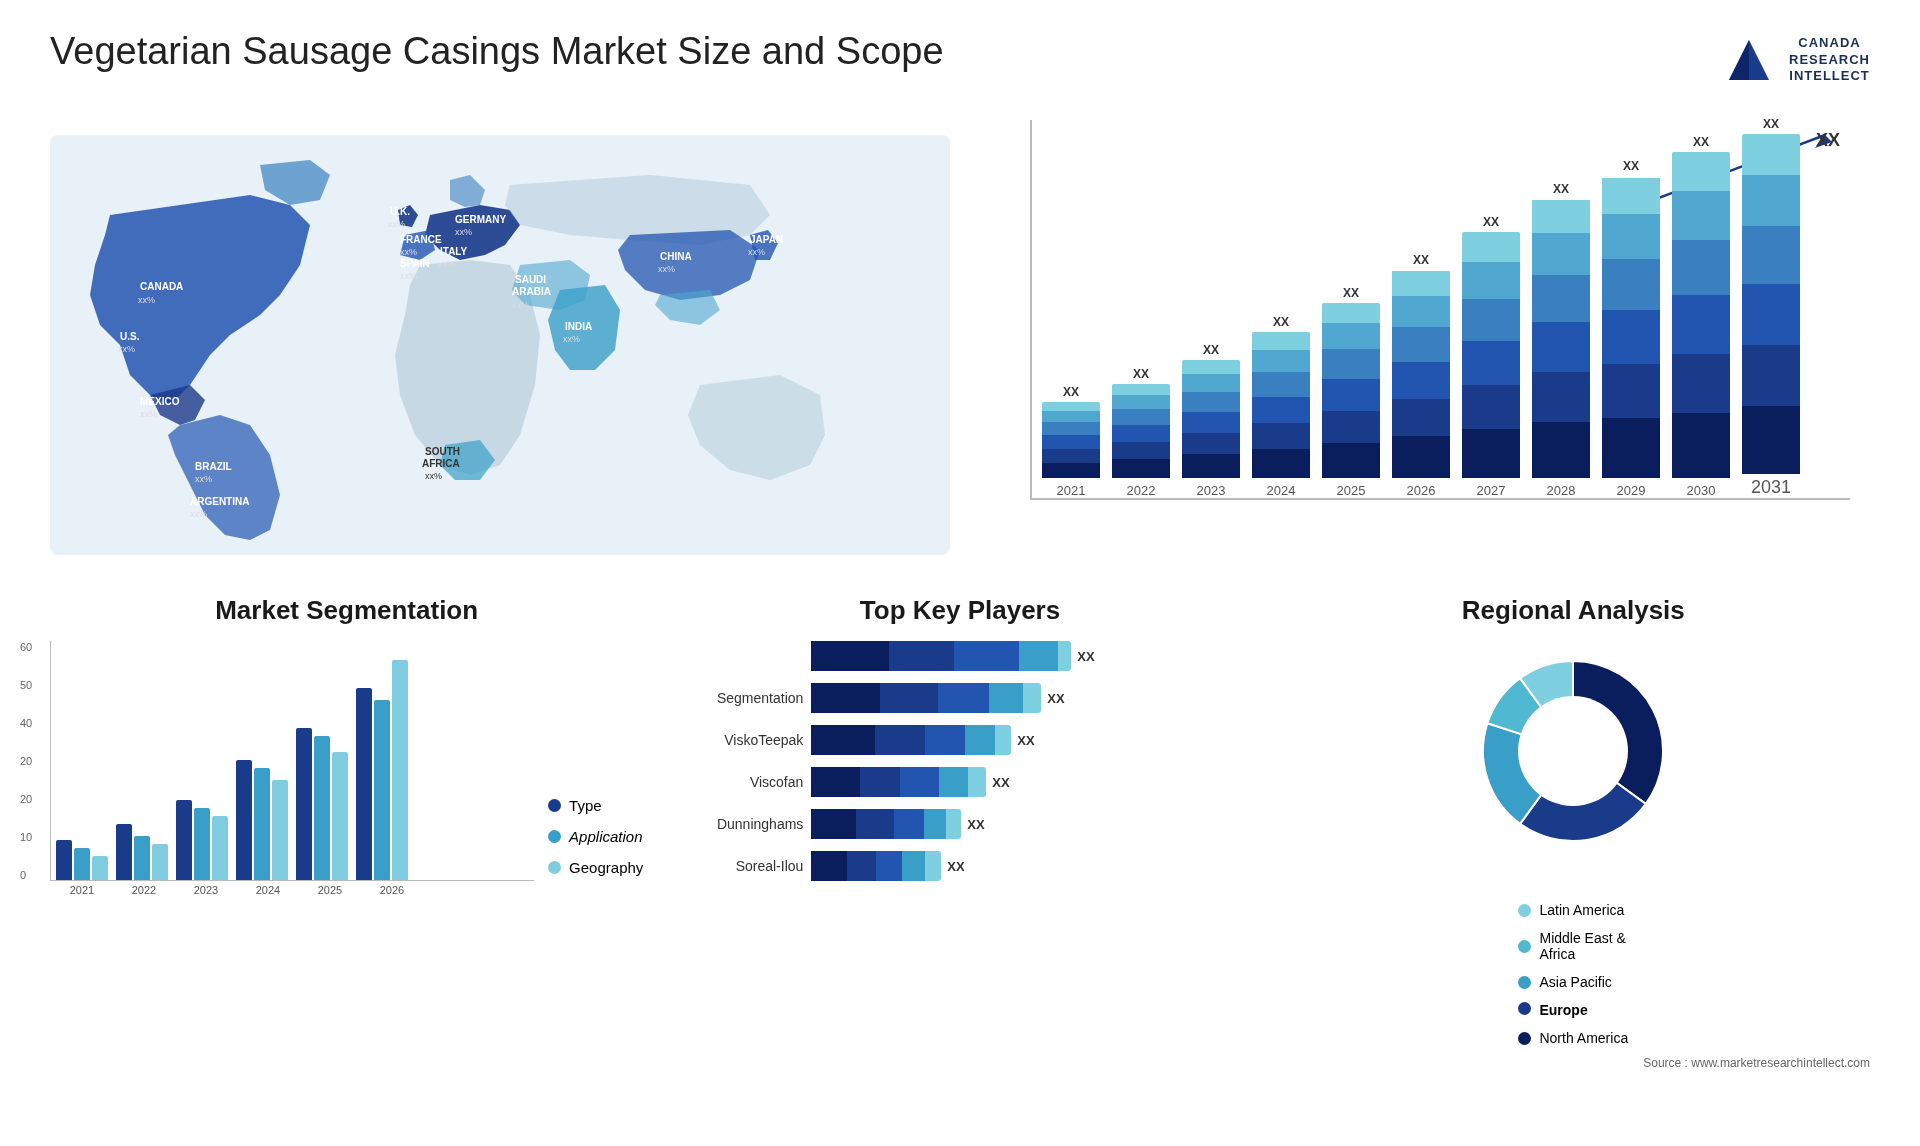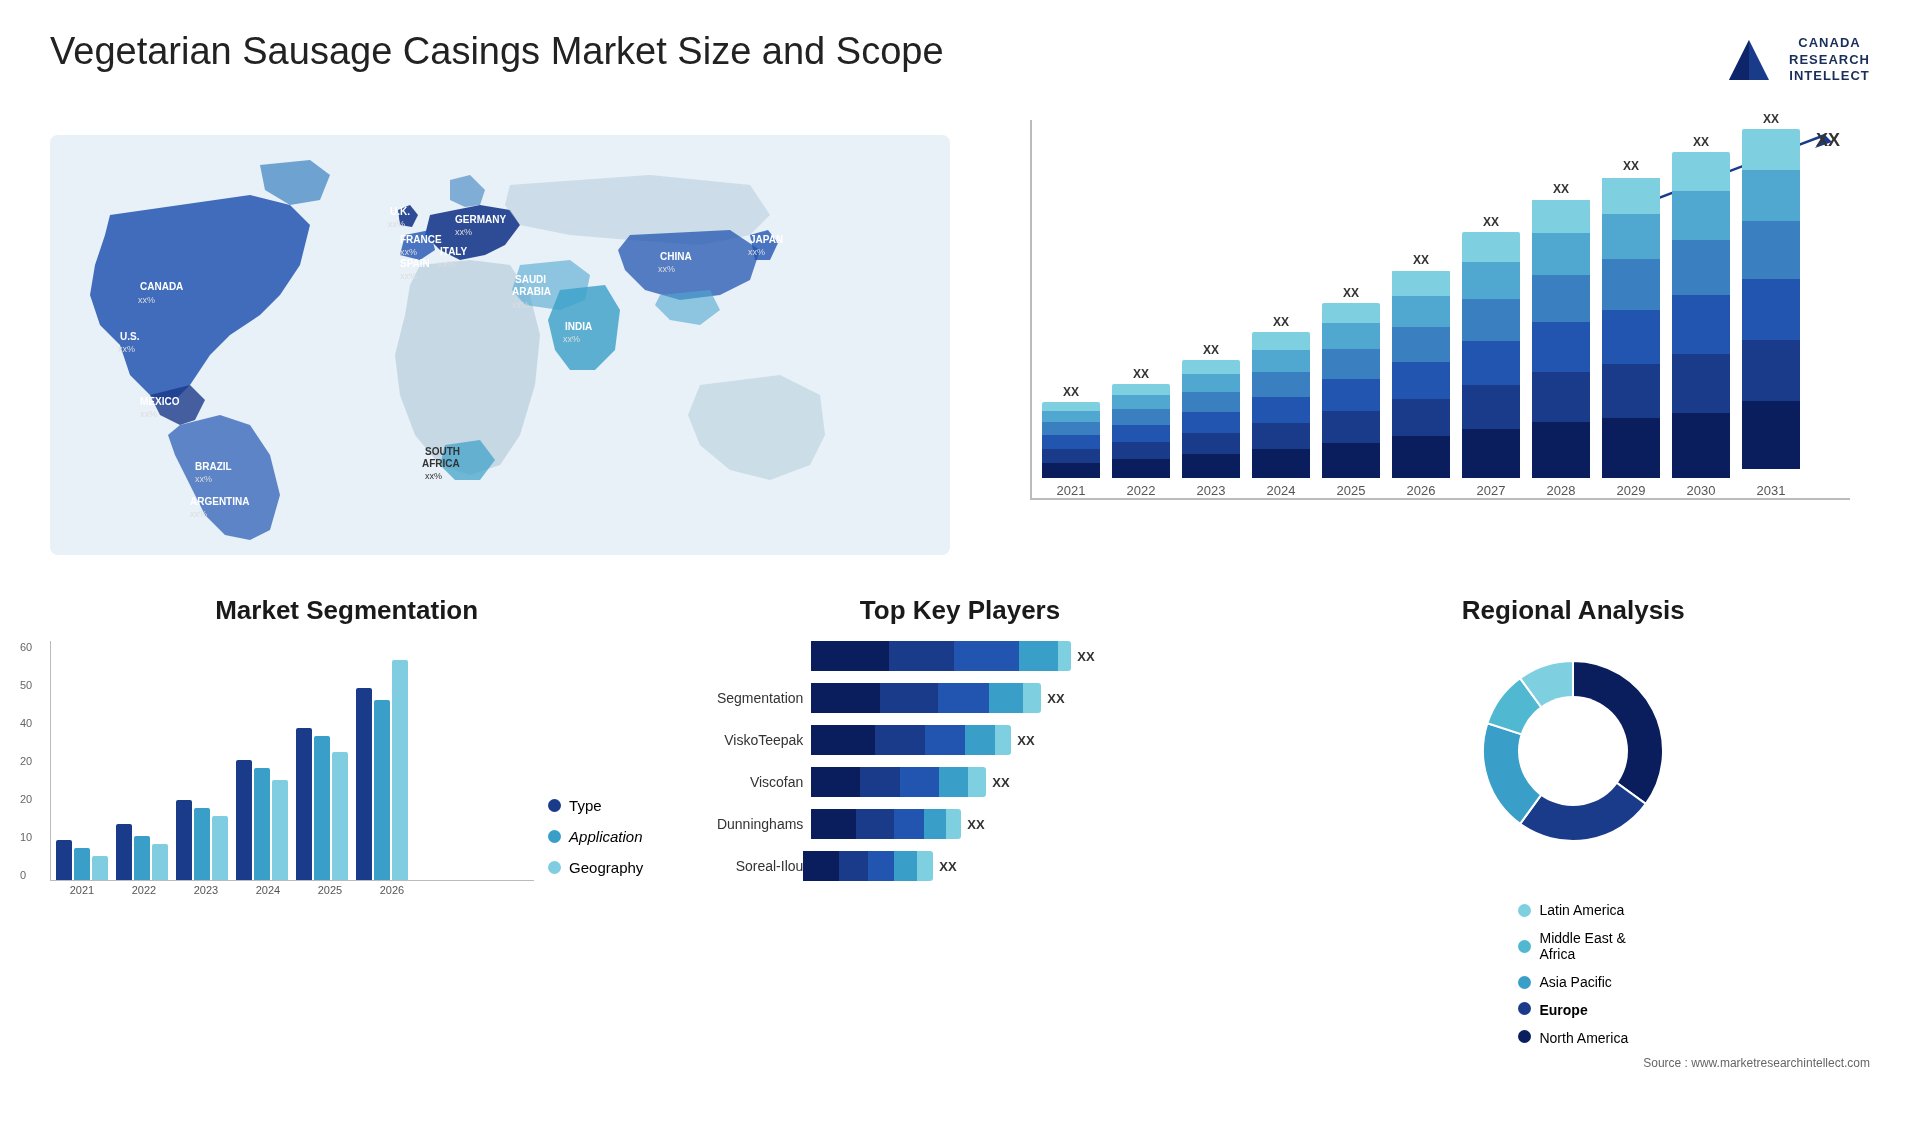--- a/index.html
+++ b/index.html
@@ -328,21 +328,21 @@
           <div style="display: flex; flex-direction: column; align-items: center; position: relative;">
             <div style="font-size: 12px; font-weight: 700; color: rgb(51, 51, 51); margin-bottom: 3px;">XX</div>
             <div style="display: flex; flex-direction: column-reverse; width: 58px; height: 340px; overflow: hidden; border-radius: 2px 2px 0px 0px;">
               <div style="width: 100%; height: 68px; background: rgb(10, 29, 92); flex-shrink: 0;"></div>
               <div style="width: 100%; height: 61px; background: rgb(26, 58, 138); flex-shrink: 0;"></div>
               <div style="width: 100%; height: 61px; background: rgb(34, 85, 176); flex-shrink: 0;"></div>
               <div style="width: 100%; height: 58px; background: rgb(58, 128, 192); flex-shrink: 0;"></div>
               <div style="width: 100%; height: 51px; background: rgb(80, 168, 208); flex-shrink: 0;"></div>
               <div style="width: 100%; height: 41px; background: rgb(126, 207, 224); flex-shrink: 0;"></div>
             </div>
-            <div style="font-size: 13px; color: rgb(85, 85, 85); margin-top: 14px;">2031</div>
+            <div style="font-size: 18px; color: rgb(85, 85, 85); margin-top: 3px;">2031</div>
           </div>
         </div>
     </div>
   </div>
 
   <div class="bottom-grid" style="margin-top:15px;">
 
     <div>
       <div class="section-title">Market Segmentation</div>
       <div style="display:flex;gap:14px;align-items:flex-end;">
@@ -479,21 +479,21 @@
               <div style="height: 30px; display: flex; overflow: hidden; border-radius: 0px 3px 3px 0px; width: 150px;">
                 <div style="height: 100%; width: 45px; background: rgb(10, 29, 92);"></div>
                 <div style="height: 100%; width: 38px; background: rgb(26, 58, 138);"></div>
                 <div style="height: 100%; width: 30px; background: rgb(34, 85, 176);"></div>
                 <div style="height: 100%; width: 23px; background: rgb(58, 159, 200);"></div>
                 <div style="height: 100%; width: 15px; background: rgb(126, 207, 224);"></div>
               </div>
               <span style="font-size: 13px; font-weight: 700; color: rgb(51, 51, 51); margin-left: 6px;">XX</span>
             </div>
           </div>
-          <div style="display: flex; align-items: center; margin-bottom: 4px; gap: 0;">
+          <div style="display: flex; align-items: center; margin-bottom: 4px; gap: 8px;">
             <div style="font-size: 14px; color: rgb(51, 51, 51); width: 130px; text-align: right;">Soreal-Ilou</div>
             <div style="display: flex; align-items: center;">
               <div style="height: 30px; display: flex; overflow: hidden; border-radius: 0px 3px 3px 0px; width: 130px;">
                 <div style="height: 100%; width: 36px; background: rgb(10, 29, 92);"></div>
                 <div style="height: 100%; width: 29px; background: rgb(26, 58, 138);"></div>
                 <div style="height: 100%; width: 26px; background: rgb(34, 85, 176);"></div>
                 <div style="height: 100%; width: 23px; background: rgb(58, 159, 200);"></div>
                 <div style="height: 100%; width: 16px; background: rgb(126, 207, 224);"></div>
               </div>
               <span style="font-size: 13px; font-weight: 700; color: rgb(51, 51, 51); margin-left: 6px;">XX</span>
@@ -529,21 +529,21 @@
             <span style="font-size:14px;">Middle East &amp;<br>Africa</span>
           </div>
           <div style="display:flex;align-items:center;gap:8px;">
             <div style="width:13px;height:13px;border-radius:50%;background:#3a9fc8;"></div>
             <span style="font-size:14px;">Asia Pacific</span>
           </div>
           <div style="display:flex;align-items:flex-start;gap:8px;font-weight:bold;">
             <div style="width:13px;height:13px;border-radius:50%;background:#1a3a8a;"></div>
             <span style="font-size:14px;">Europe</span>
           </div>
-          <div style="display:flex;gap:8px;">
+          <div style="display:flex;align-items:center;gap:8px;">
             <div style="width:13px;height:13px;border-radius:50%;background:#0a1d5c;"></div>
             <span style="font-size:14px;">North America</span>
           </div>
         </div>
       </div>
 
       <div style="font-size:12px;color:#666;text-align:right;margin-top:10px;">Source : www.marketresearchintellect.com</div>
     </div>
 
   </div>

